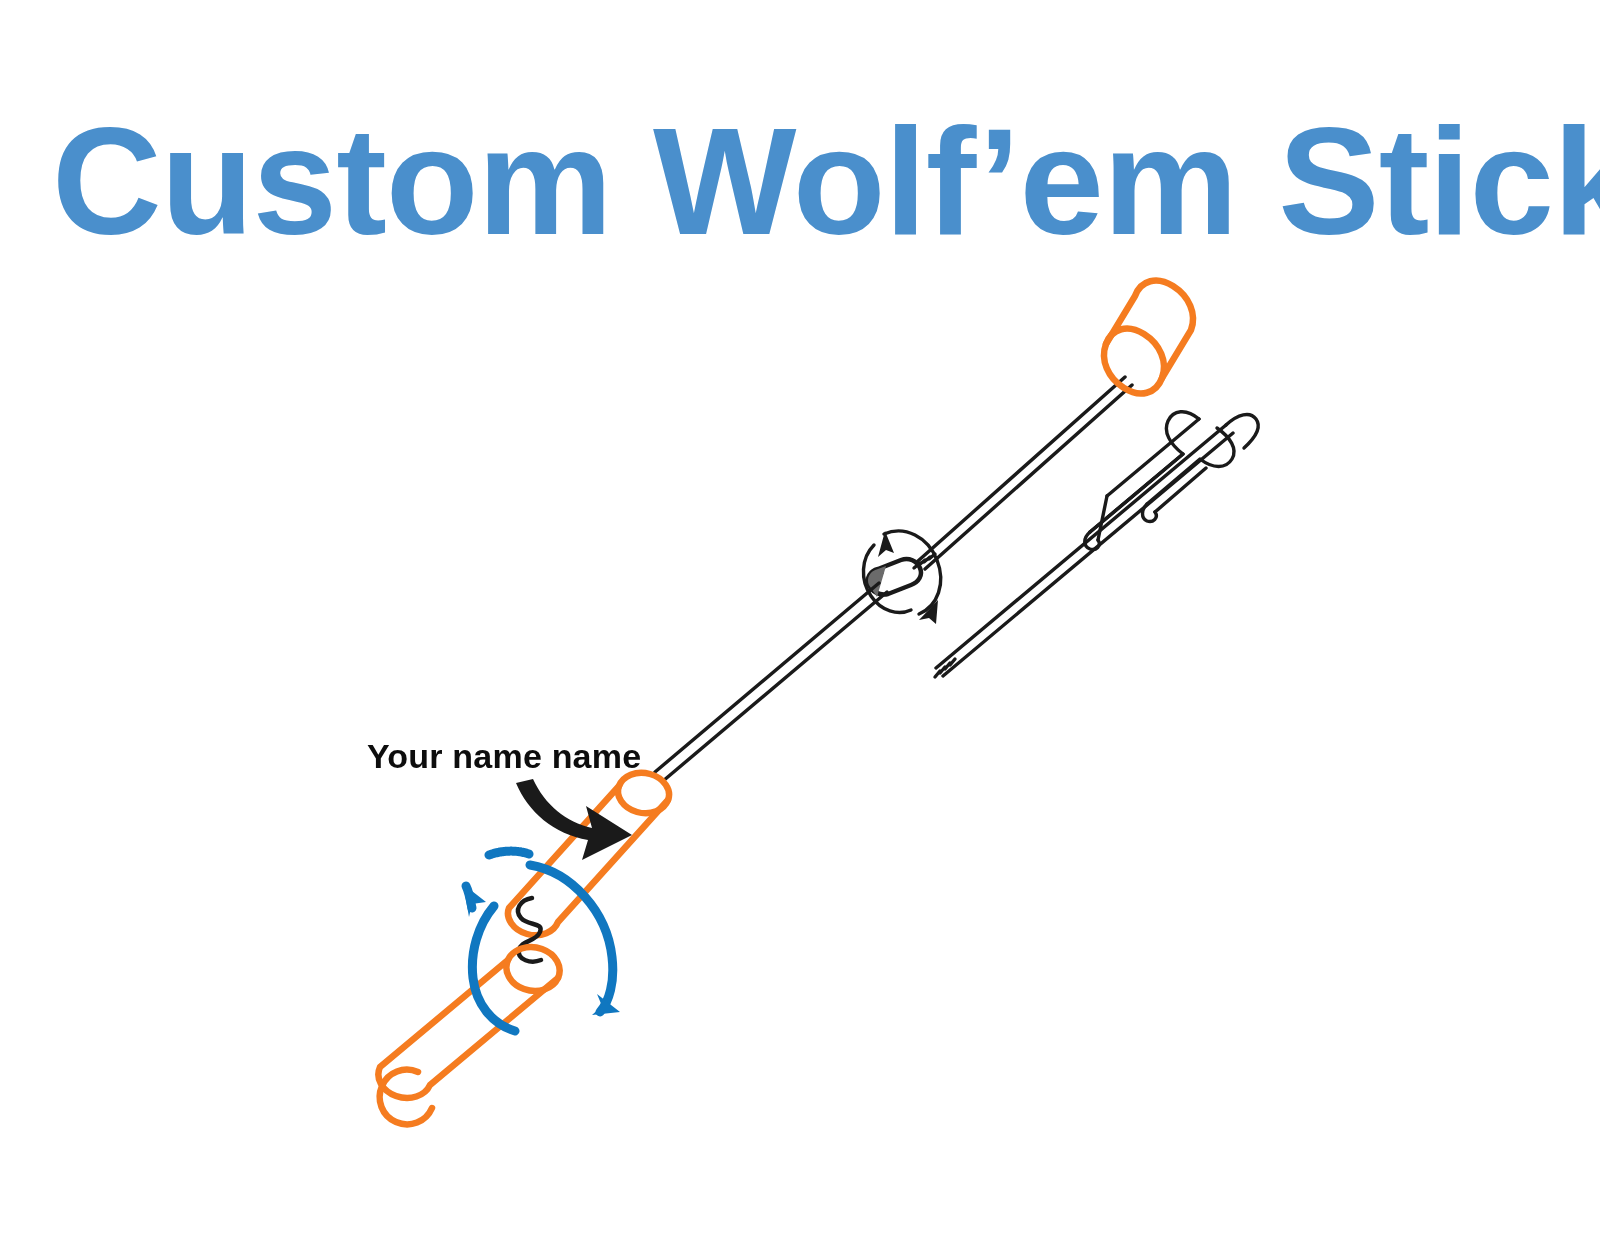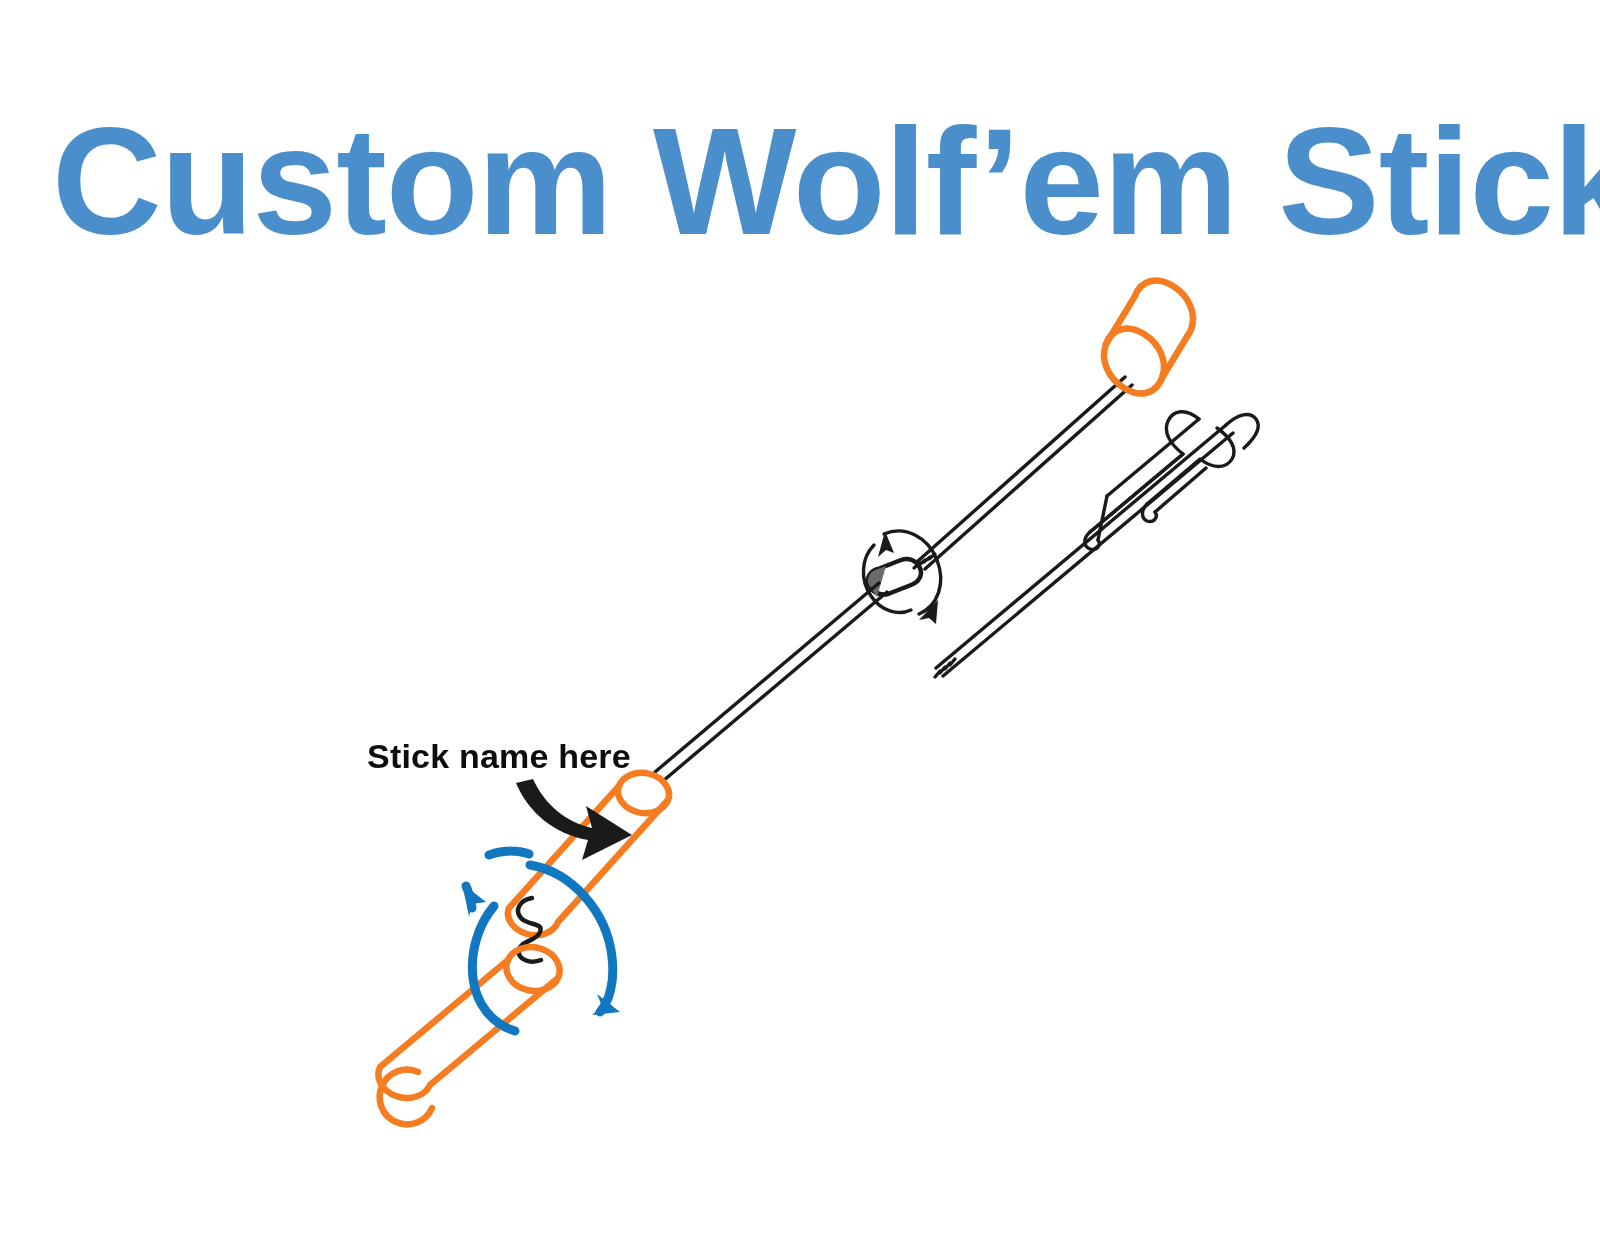--- a/index.html
+++ b/index.html
@@ -223,15 +223,15 @@
                            L 586 806
                            L 632 835
                            L 582 860
                            L 588 840
                            C 554 834, 528 812, 516 783
                            Z"></path>
     </g>
 
   </svg>
 
-  <div class="label-name">Stick name here</div>
+  <div class="label-name">Your name name</div>
 
 </div>
 
 </body></html>

